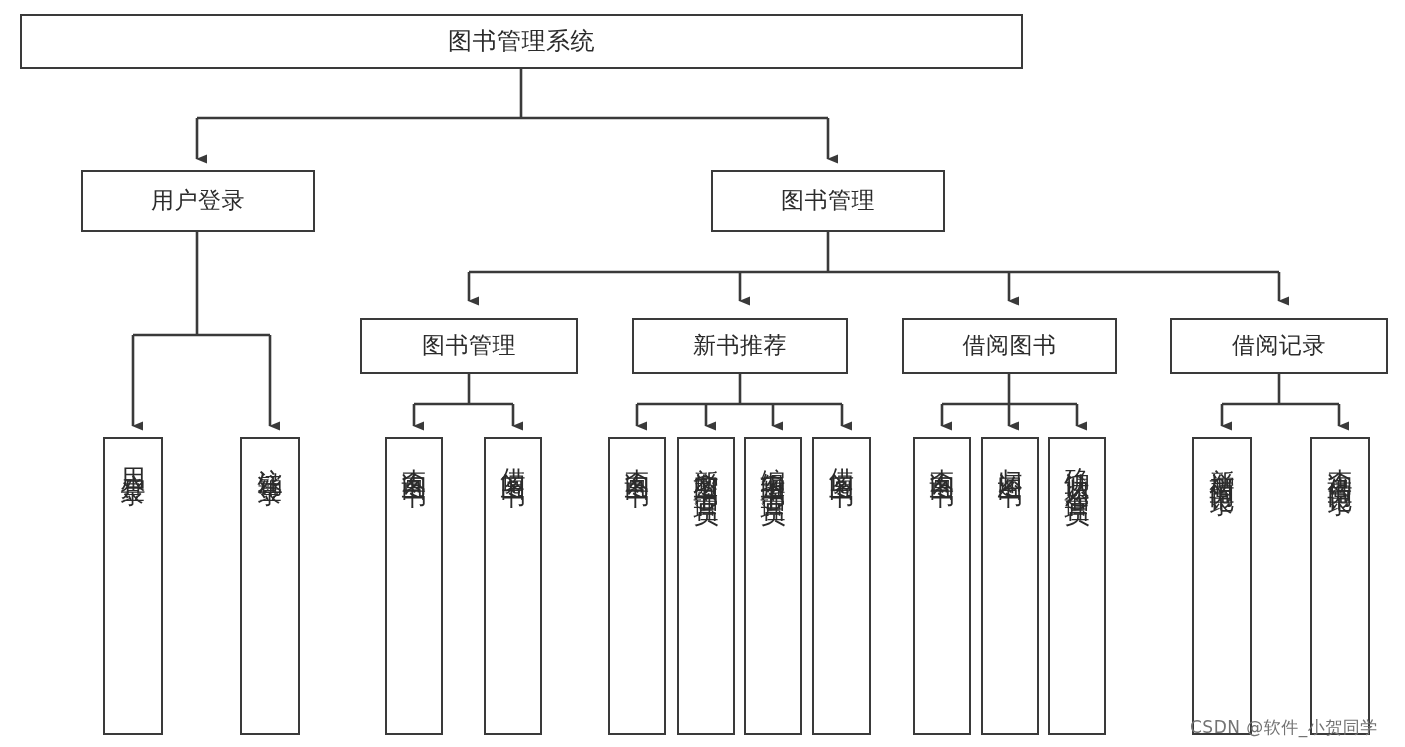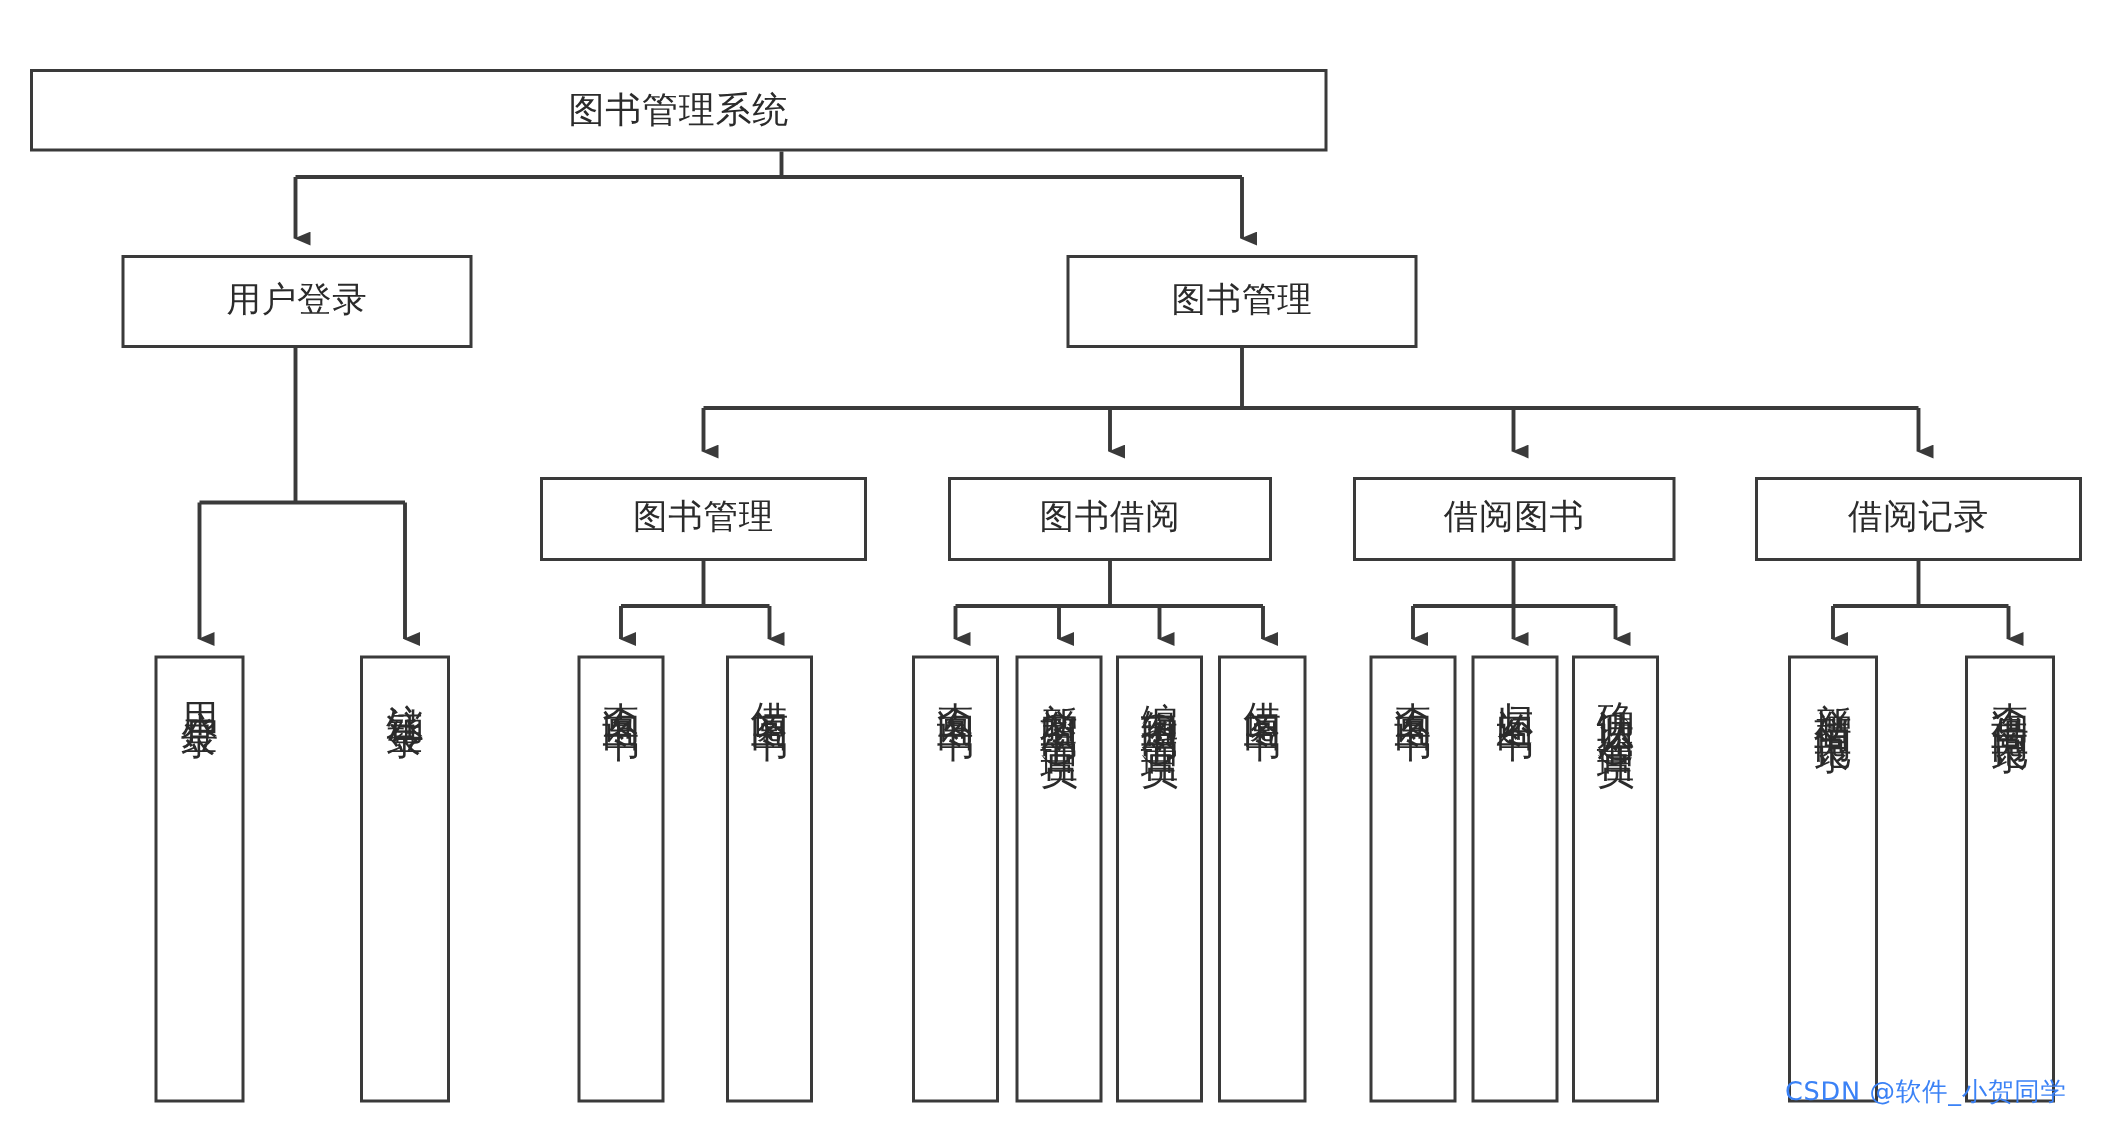--- a/index.html
+++ b/index.html
@@ -58,21 +58,21 @@
   .node.vert .label {
     writing-mode: vertical-rl;
     text-orientation: upright;
     font-size: 25px;
     line-height: 1;
     letter-spacing: 5px;
     white-space: nowrap;
   }
   .watermark {
     position: absolute;
-    color: #3b82f6;
+    color: #737373;
     font-size: 17px;
     letter-spacing: 0.5px;
     white-space: nowrap;
     font-family: "DejaVu Sans", "Liberation Sans", sans-serif;
   }
 </style>
 </head>
 <body>
 
 <div id="canvas">
@@ -120,36 +120,36 @@
       <path d="M1009,404 L1009,426" marker-end="url(#arrow)"></path>
       <path d="M1077,404 L1077,426" marker-end="url(#arrow)"></path>
 
       <path d="M1279,374 L1279,404"></path>
       <path d="M1222,404 L1339,404"></path>
       <path d="M1222,404 L1222,426" marker-end="url(#arrow)"></path>
       <path d="M1339,404 L1339,426" marker-end="url(#arrow)"></path>
     </g>
   </svg>
 
-  <div class="node horiz root" style="left:20px; top:14px; width:865px; height:55px;margin-top:32px;">
+  <div class="node horiz root" style="left:20px; top:14px; width:1003px; height:55px;">
     <span class="label">图书管理系统</span>
   </div>
 
   <div class="node horiz" style="left:81px; top:170px; width:234px; height:62px;">
     <span class="label">用户登录</span>
   </div>
   <div class="node horiz" style="left:711px; top:170px; width:234px; height:62px;">
     <span class="label">图书管理</span>
   </div>
 
   <div class="node horiz" style="left:360px; top:318px; width:218px; height:56px;">
     <span class="label">图书管理</span>
   </div>
   <div class="node horiz" style="left:632px; top:318px; width:216px; height:56px;">
-    <span class="label">图书借阅</span>
+    <span class="label">新书推荐</span>
   </div>
   <div class="node horiz" style="left:902px; top:318px; width:215px; height:56px;">
     <span class="label">借阅图书</span>
   </div>
   <div class="node horiz" style="left:1170px; top:318px; width:218px; height:56px;">
     <span class="label">借阅记录</span>
   </div>
 
   <div class="node vert" style="left:103px; top:437px; width:60px; height:298px;">
     <span class="label">用户登录</span>

